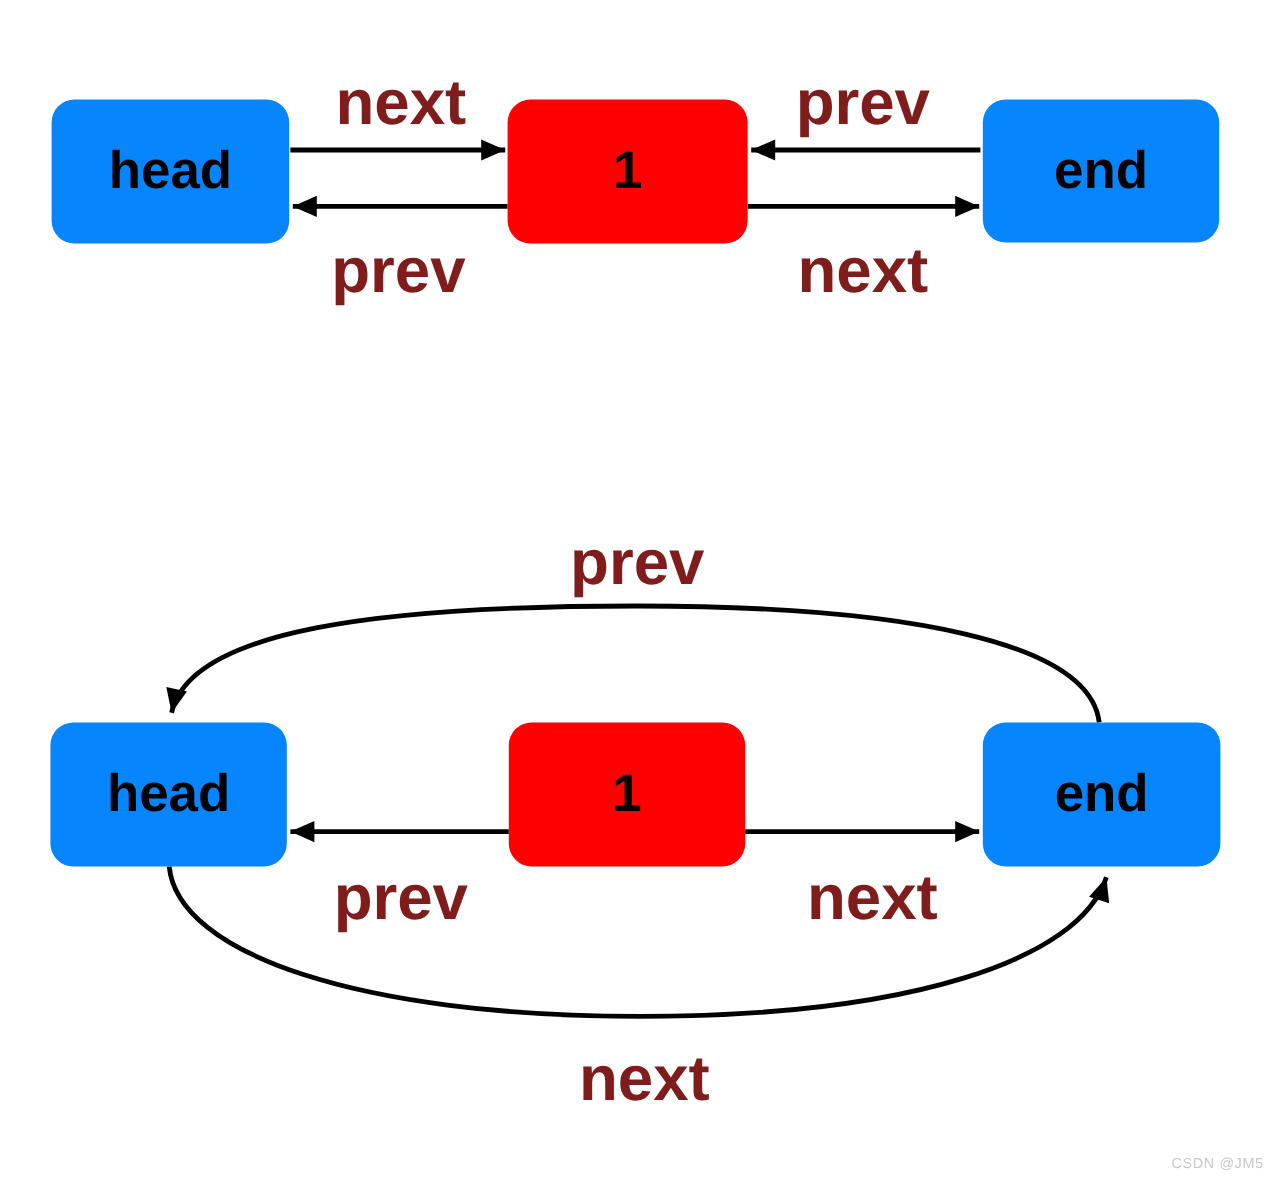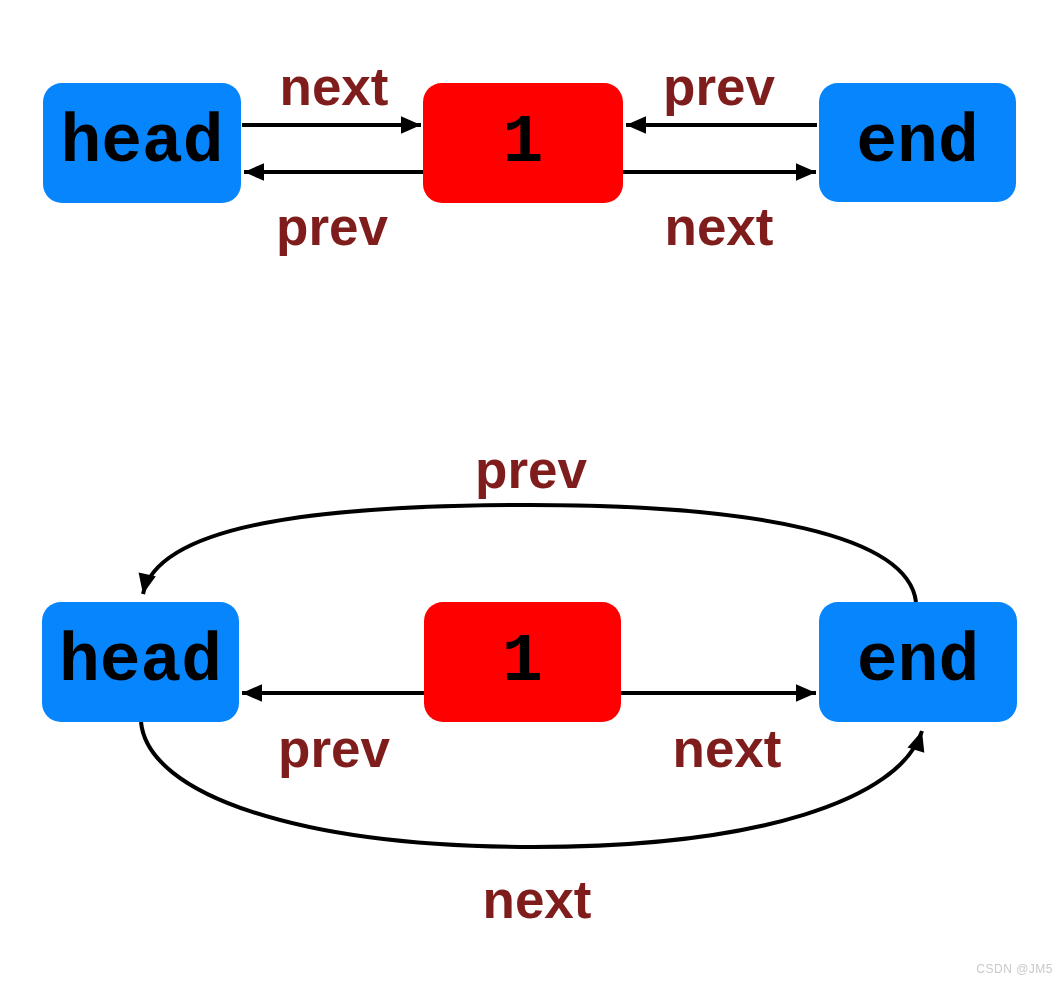--- a/index.html
+++ b/index.html
@@ -24,25 +24,24 @@
     stroke: #000000;
     stroke-width: 4;
   }
 
   .node {
     position: absolute;
     border-radius: 19px;
     display: flex;
     align-items: center;
     justify-content: center;
-    font-size: 68px;
+    font-size: 44px;
     font-weight: bold;
     color: #000000;
     line-height: 1;
-    font-family: Liberation Mono, monospace;
   }
 
   .node-blue { background: #0685fc; }
   .node-red  { background: #ff0000; }
 
   
   .top-head  { left: 43px;  top: 83px;  width: 198px; height: 120px; }
   .top-value { left: 423px; top: 83px;  width: 200px; height: 120px; }
   .top-end   { left: 819px; top: 83px;  width: 197px; height: 119px; }
 

